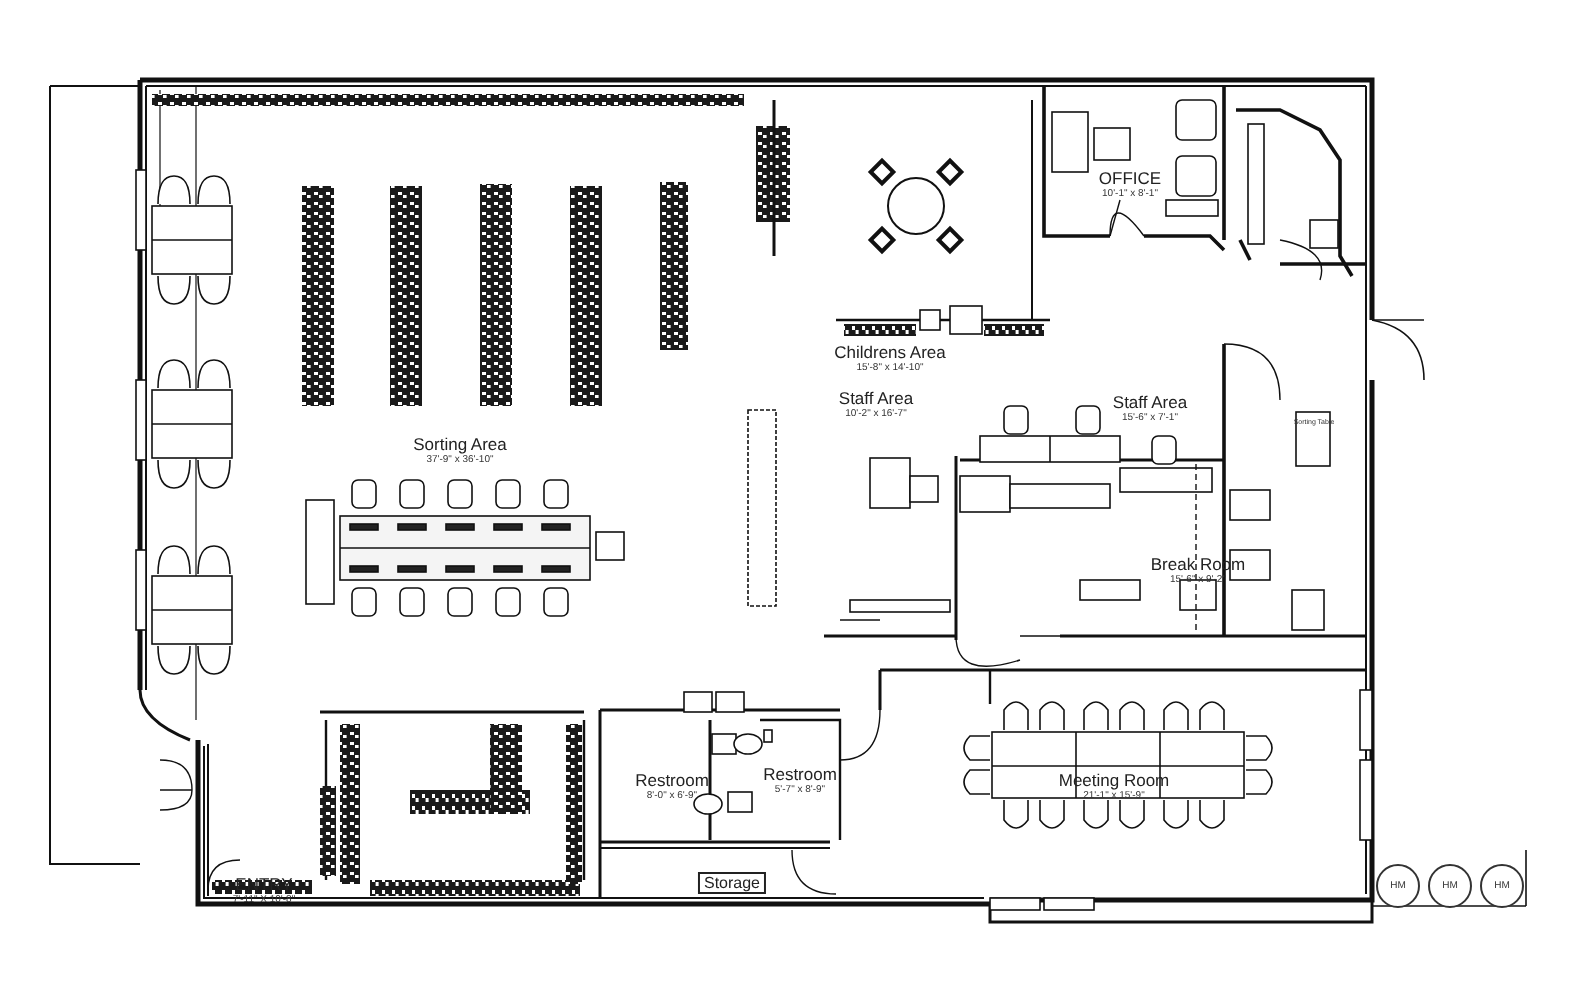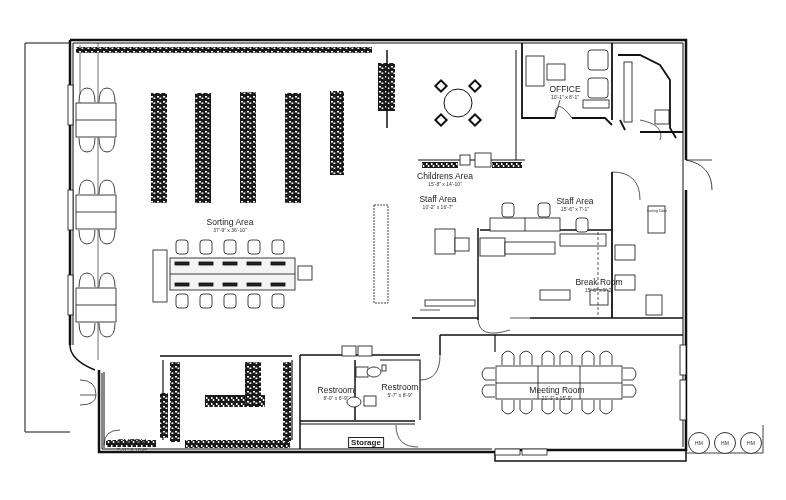--- a/index.html
+++ b/index.html
@@ -1,21 +1,21 @@
 <!DOCTYPE html>
 <html><head>
 <meta charset="utf-8">
 <style>
   html, body { margin:0; padding:0; background:#ffffff; }
   body { width:786px; height:500px; overflow:hidden; font-family:"Liberation Sans", sans-serif; }
   #plan { position:absolute; left:0; top:0; width:786px; height:500px; }
   .lbl { position:absolute; color:#222; text-align:center; white-space:nowrap; transform:translateX(-50%); }
   .lbl .name { font-size:8.5px; line-height:9px; display:block; }
   .lbl .dim { font-size:5px; line-height:6px; display:block; color:#333; }
-  .storage-box { border:1px solid #222; padding:0 2px; font-size:8px;font-weight:bold; }
+  .storage-box { border:1px solid #222; padding:0 2px; font-size:8px; }
   .hvac { position:absolute; width:20px; height:20px; border:1px solid #333; border-radius:50%; font-size:5px; line-height:20px; text-align:center; color:#333; background:#fff; }
 </style>
 </head>
 <body>
 
 <svg id="plan" viewBox="0 0 786 500" xmlns="http://www.w3.org/2000/svg">
   <defs>
     <pattern id="shelfpat" width="6" height="5" patternUnits="userSpaceOnUse">
       <rect width="6" height="5" fill="#1a1a1a"></rect>
       <rect x="1" y="1" width="2" height="1.5" fill="#fff"></rect>

